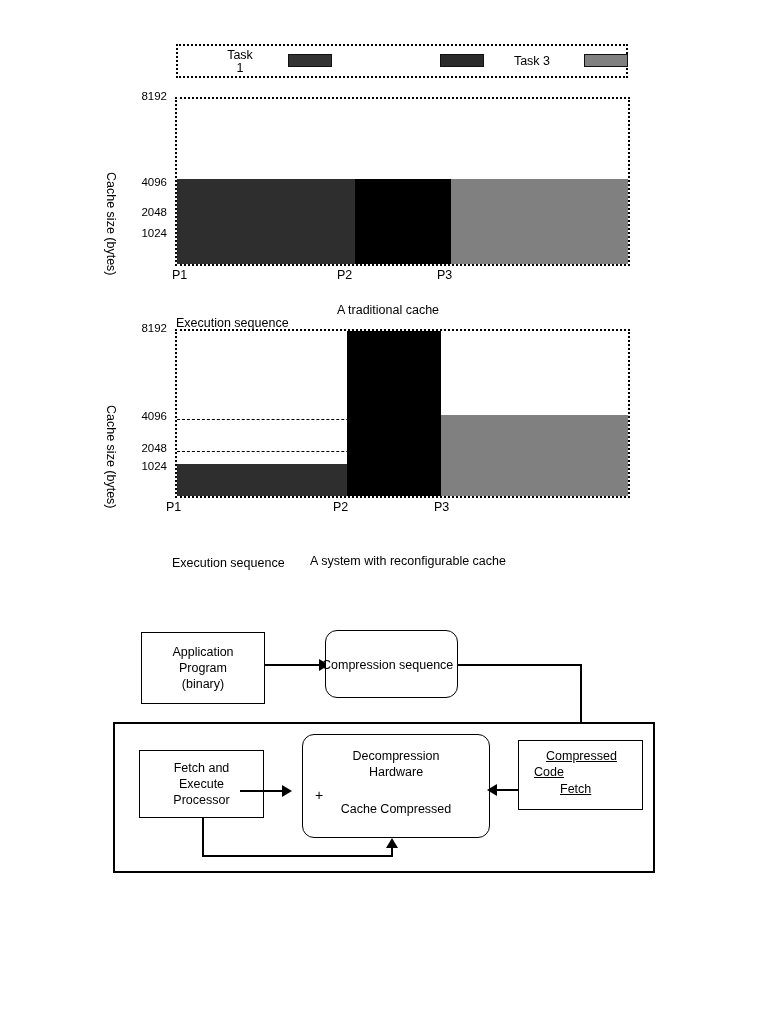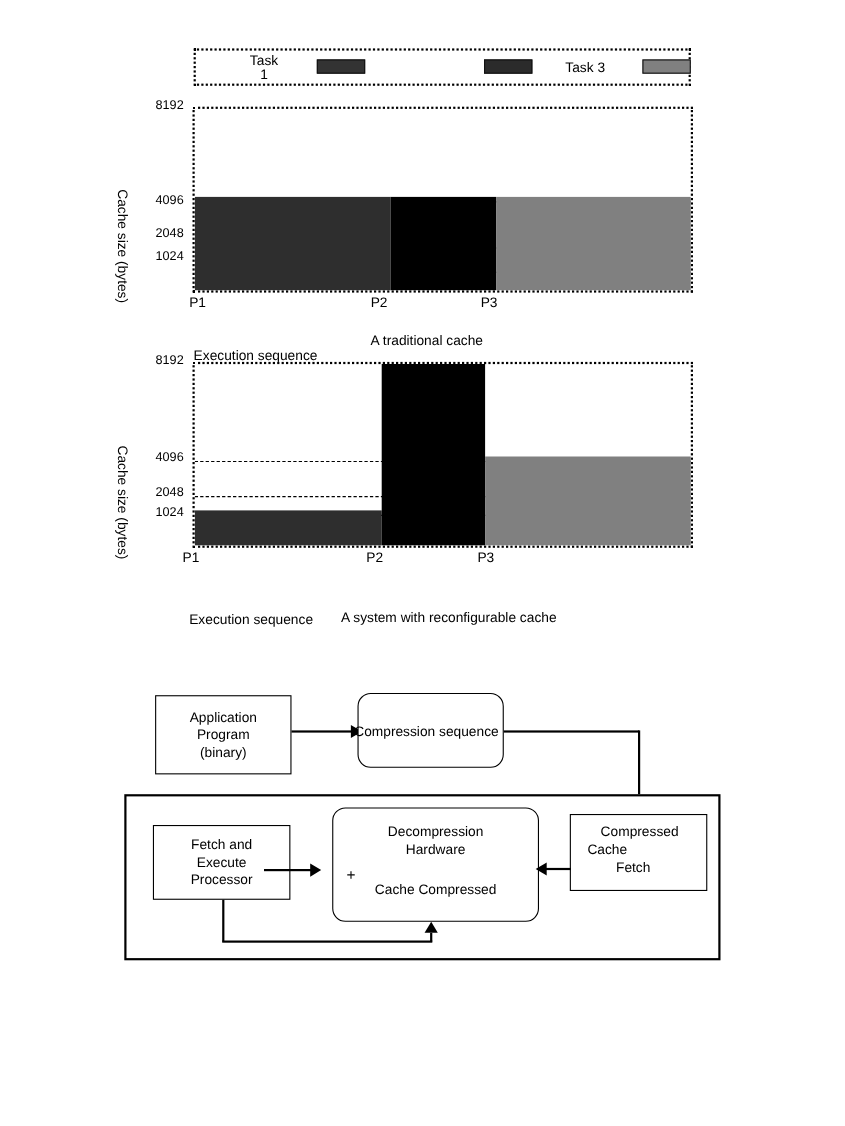--- a/index.html
+++ b/index.html
@@ -133,20 +133,21 @@
     position: absolute;
     font-size: 12.5px;
     line-height: 14px;
     white-space: nowrap;
     background: transparent;
   }
   .stagger {
     position: absolute;
     font-size: 12.5px;
     line-height: 16px;
+    text-decoration: underline;
   }
 
   .hline { position: absolute; height: 0; border-top: 2px solid #000; }
   .vline { position: absolute; width: 0; border-left: 2px solid #000; }
 
   .arrow-r {
     position: absolute;
     width: 0; height: 0;
     border-top: 6px solid transparent;
     border-bottom: 6px solid transparent;
@@ -268,21 +269,21 @@
 <div class="overflow-label" style="left:322px; top:658px;">Compression sequence</div>
 
 <div class="hline" style="left:458px; top:664px; width:123px;"></div>
 <div class="vline" style="left:580px; top:664px; height:66px;"></div>
 <div class="arrow-d" style="left:575px; top:729px;"></div>
 
 <div class="box thick" style="left:113px; top:722px; width:542px; height:151px;"></div>
 
 <div class="box" style="left:518px; top:740px; width:125px; height:70px;"></div>
 <div class="stagger" style="left:546px; top:748px;">Compressed</div>
-<div class="stagger" style="left:534px; top:764px;">Cache</div>
+<div class="stagger" style="left:534px; top:764px;">Code</div>
 <div class="stagger" style="left:560px; top:781px;">Fetch</div>
 
 <div class="box-overflow" style="left:302px; top:734px; width:188px; height:104px;"></div>
 <div class="abs" style="left:302px; top:748px; width:188px; text-align:center; font-size:12.5px; line-height:16px; white-space:pre-line;">Decompression
 Hardware</div>
 <div class="plus-sign" style="left:315px; top:788px;">+</div>
 <div class="abs" style="left:302px; top:801px; width:188px; text-align:center; font-size:12.5px; line-height:16px;">Cache Compressed</div>
 
 <div class="box" style="left:139px; top:750px; width:125px; height:68px;">
   <span>Fetch and

